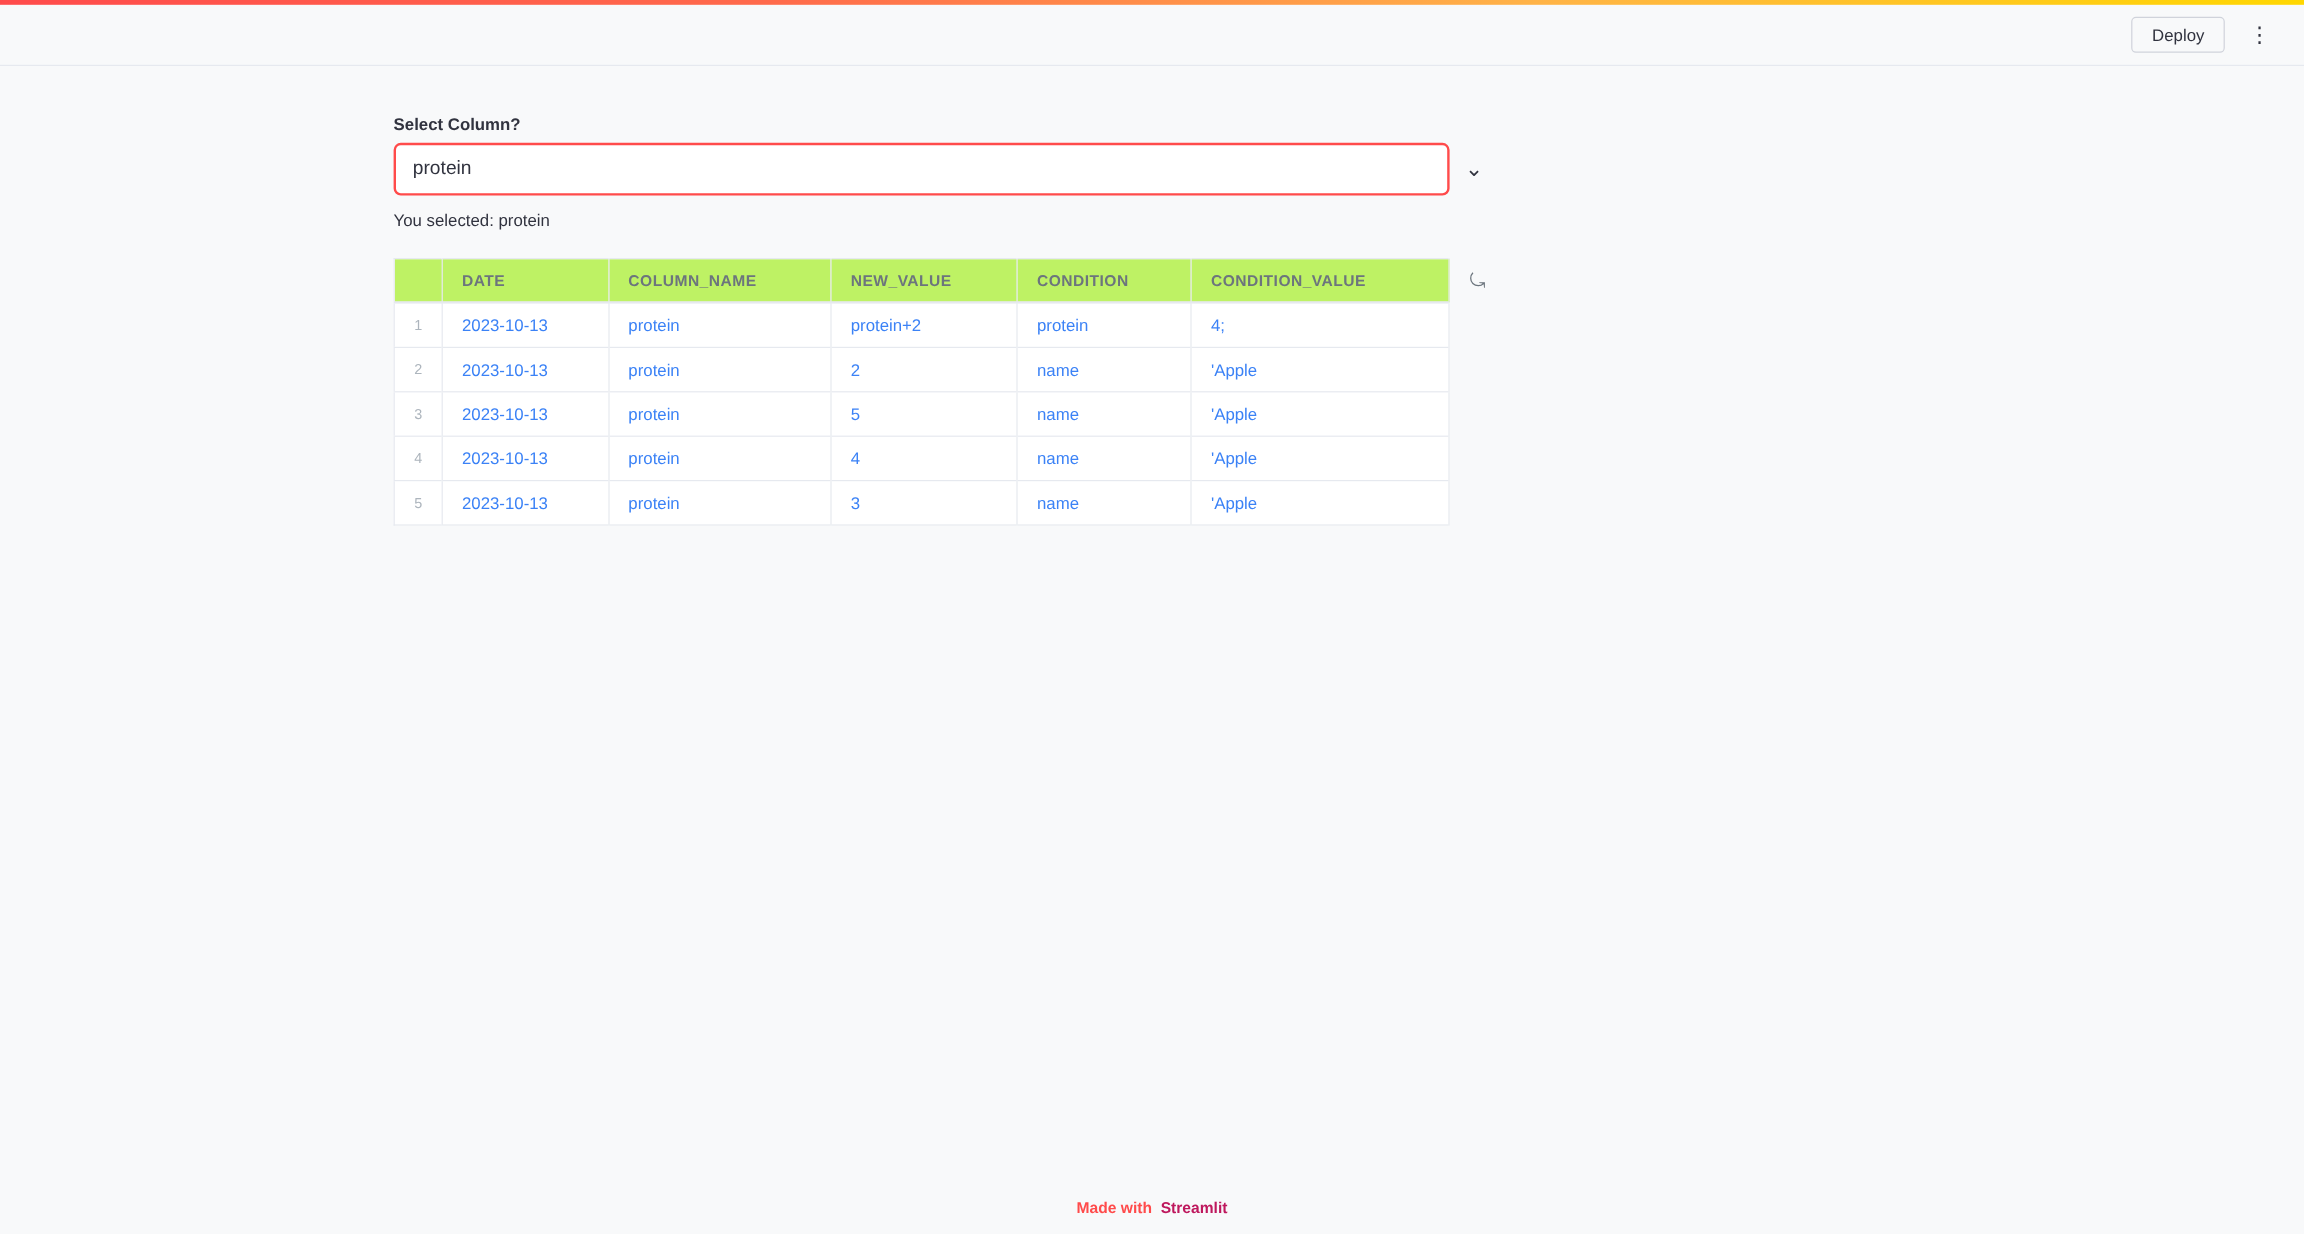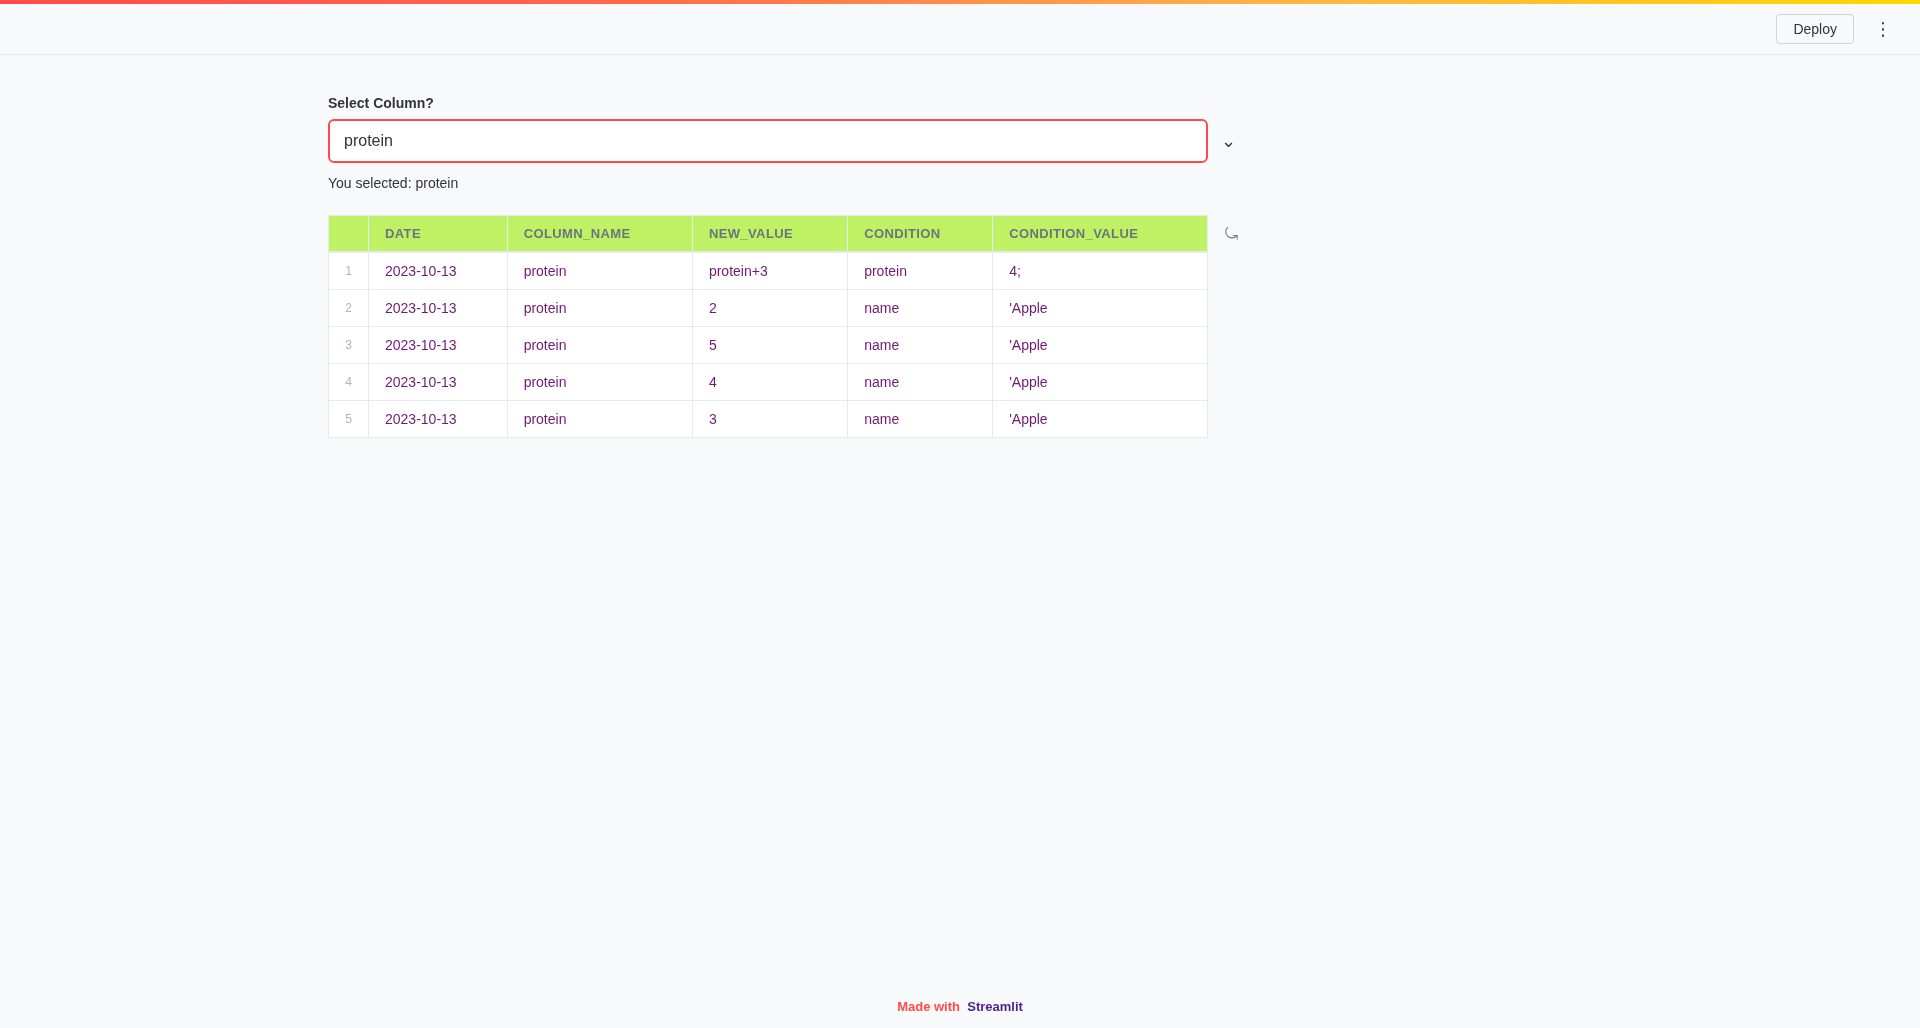--- a/index.html
+++ b/index.html
@@ -163,21 +163,21 @@
       border-bottom: 1px solid #e6e9ef;
     }
 
     tbody tr:last-child {
       border-bottom: none;
     }
 
     tbody td {
       padding: 10px 16px;
       border-right: 1px solid #e6e9ef;
-      color: #701a75;
+      color: #3b82f6;
     }
 
     tbody td:first-child {
       text-align: center;
       color: #adb5bd;
       font-size: 12px;
       width: 40px;
     }
 
     .footer {
@@ -229,21 +229,21 @@
           <th>NEW_VALUE</th>
           <th>CONDITION</th>
           <th>CONDITION_VALUE</th>
         </tr>
       </thead>
       <tbody>
       <tr>
             <td>1</td>
             <td>2023-10-13</td>
             <td>protein</td>
-            <td>protein+3</td>
+            <td>protein+2</td>
             <td>protein</td>
             <td>4;</td>
           </tr>
           <tr>
             <td>2</td>
             <td>2023-10-13</td>
             <td>protein</td>
             <td>2</td>
             <td>name</td>
             <td>'Apple</td>
@@ -272,14 +272,14 @@
             <td>name</td>
             <td>'Apple</td>
           </tr>
         </tbody>
     </table>
   </div>
 </div>
 
 <div class="footer">
   <span>Made with</span>
-  &nbsp;<span style="color:#4c1d95; font-weight:600;">Streamlit</span>
+  &nbsp;<span style="color:#be185d; font-weight:600;">Streamlit</span>
 </div>
 
 </body></html>

